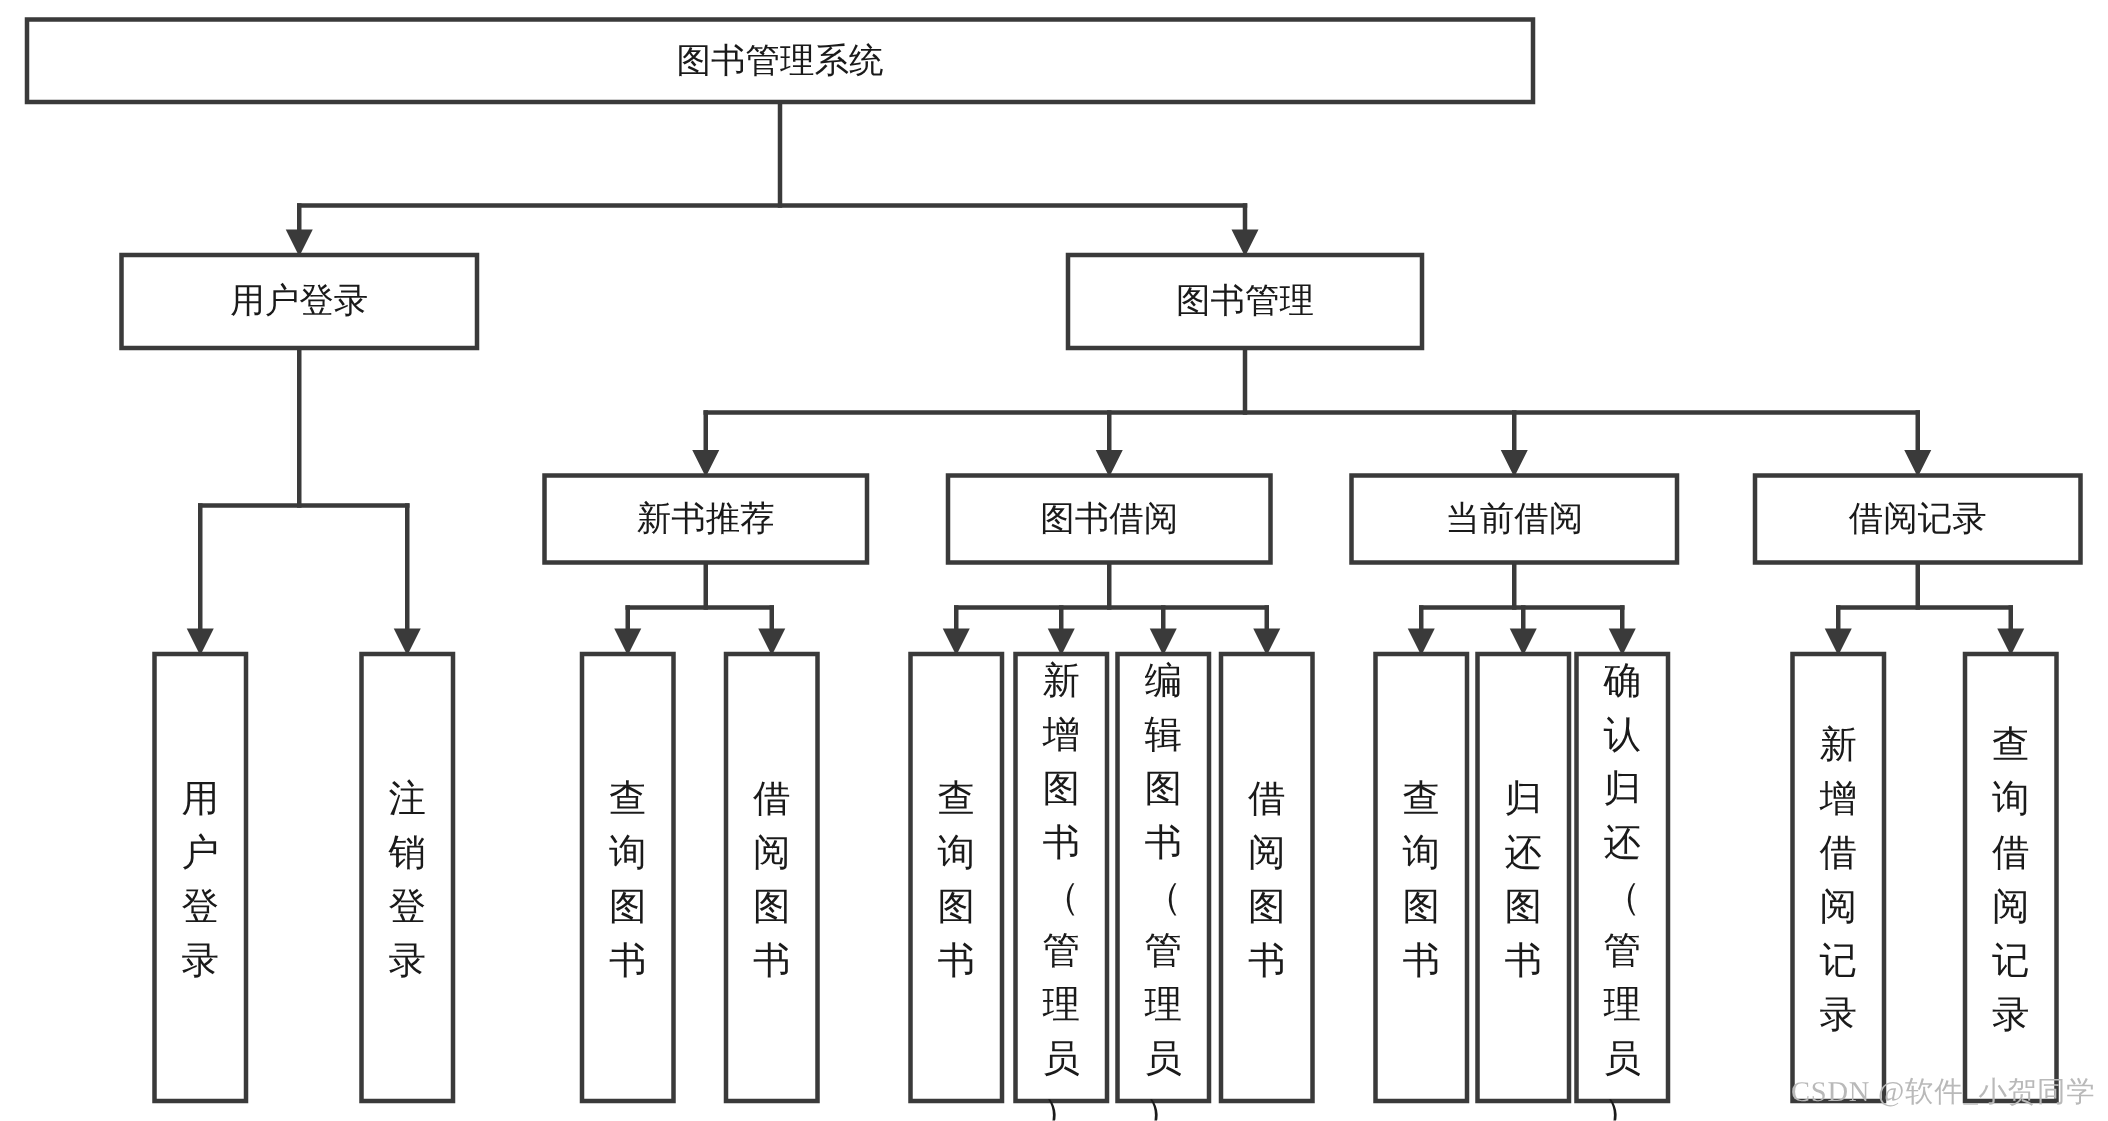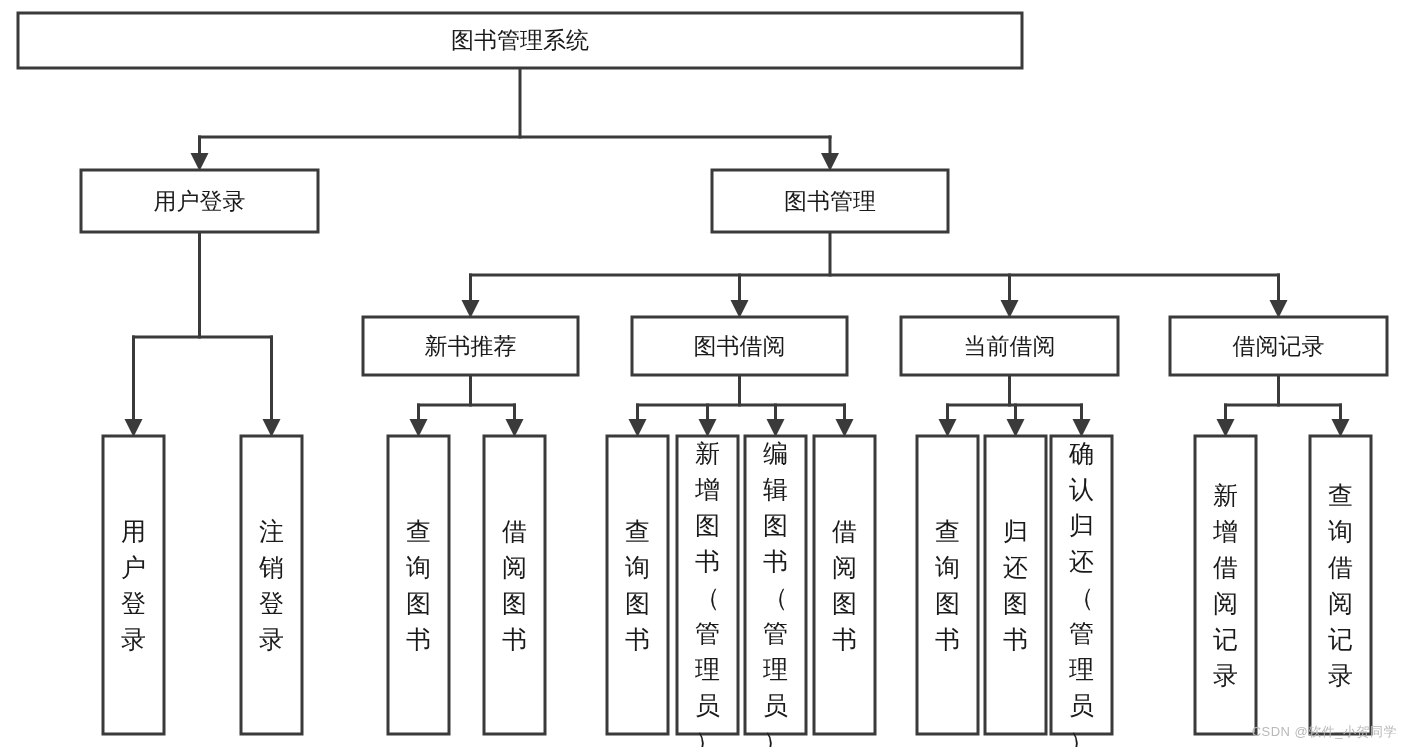--- a/index.html
+++ b/index.html
@@ -46,22 +46,22 @@
     stroke-linecap: square;
   }
   .arrow-head {
     fill: #3a3a3a;
     stroke: none;
   }
   .watermark {
     position: absolute;
     right: 8px;
     bottom: 6px;
-    font-family: Liberation Sans, sans-serif;
-    font-size: 13px;
+    font-family: Liberation Serif, serif;
+    font-size: 19px;
     color: #b9b9b9;
     letter-spacing: 0.5px;
     white-space: nowrap;
     user-select: none;
     text-align: center;
   }
 </style>
 </head>
 <body>
 

